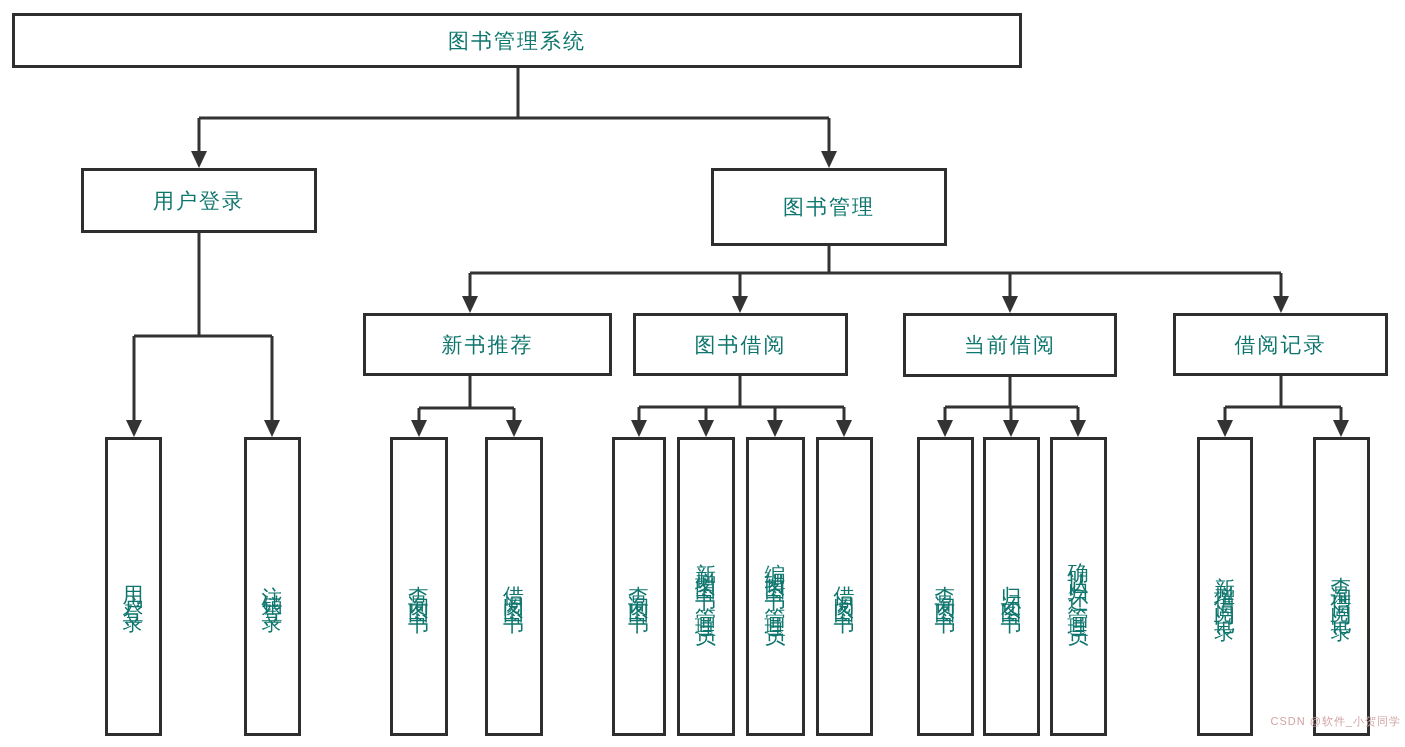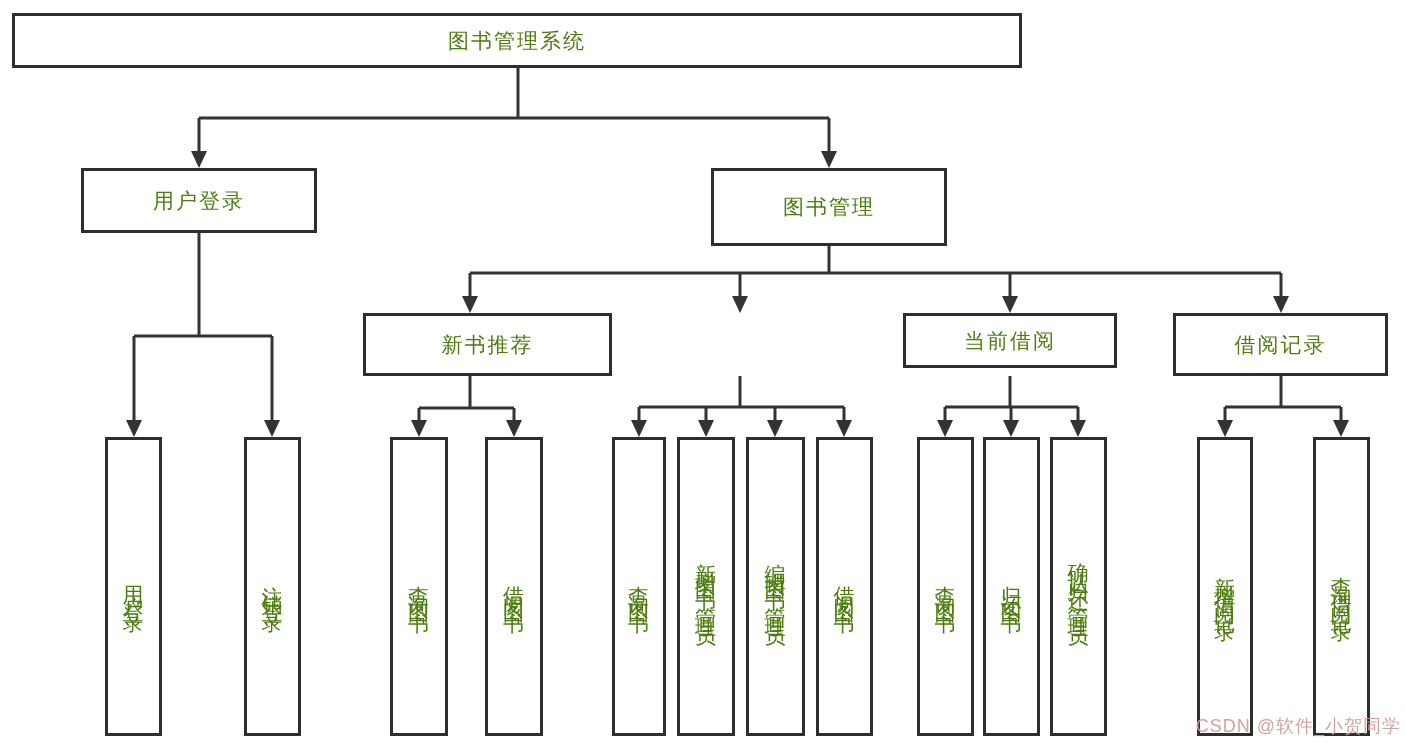--- a/index.html
+++ b/index.html
@@ -23,37 +23,37 @@
     position: absolute;
     box-sizing: border-box;
     border: 3px solid #2e2e2e;
     background: #ffffff;
     display: flex;
     align-items: center;
     justify-content: center;
     z-index: 2;
   }
   .box span {
-    color: #4d7c0f;
+    color: #0f766e;
     font-size: 21px;
     white-space: nowrap;
   }
   .box.h span { letter-spacing: 2px; }
   .box.v span {
     writing-mode: vertical-rl;
     text-orientation: mixed;
     letter-spacing: 9px;
     line-height: 1;
   }
   .watermark {
     position: absolute;
     right: 4px;
     top: 714px;
     z-index: 5;
-    font-size: 18px;
+    font-size: 11px;
     letter-spacing: 1px;
     color: #cf9e9e;
     opacity: 0.95;
     white-space: nowrap;
   }
 </style>
 </head>
 <body>
 
 <div class="canvas">
@@ -127,21 +127,24 @@
   <div class="box h" style="left:81px;top:168px;width:236px;height:65px">
     <span>用户登录</span>
   </div>
   <div class="box h" style="left:711px;top:168px;width:236px;height:78px">
     <span>图书管理</span>
   </div>
 
   <div class="box h" style="left:363px;top:313px;width:249px;height:63px">
     <span>新书推荐</span>
   </div>
-  <div class="box h" style="left:903px;top:313px;width:214px;height:55px">
+  <div class="box h" style="left:633px;top:313px;width:215px;height:63px">
+    <span>图书借阅</span>
+  </div>
+  <div class="box h" style="left:903px;top:313px;width:214px;height:64px">
     <span>当前借阅</span>
   </div>
   <div class="box h" style="left:1173px;top:313px;width:215px;height:63px">
     <span>借阅记录</span>
   </div>
 
   <div class="box v" style="left:105px;top:437px;width:57px;height:299px">
     <span>用户登录</span>
   </div>
   <div class="box v" style="left:244px;top:437px;width:57px;height:299px">

